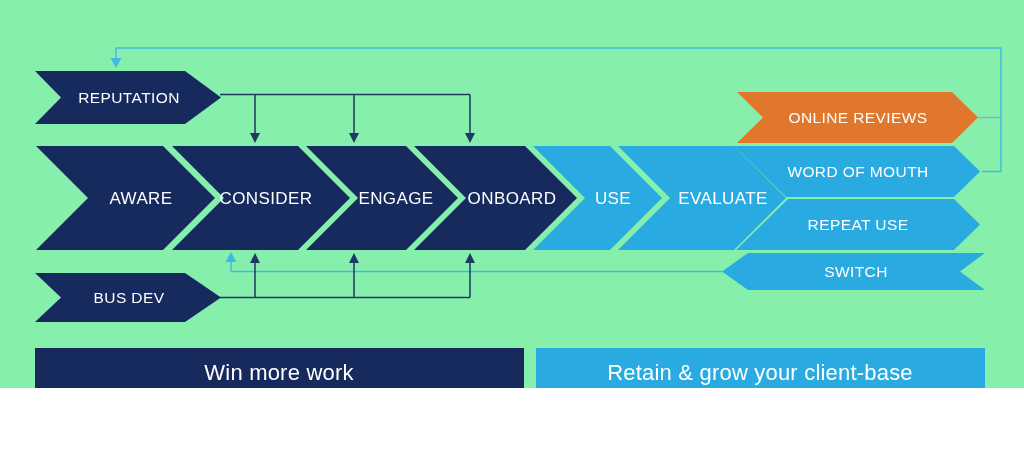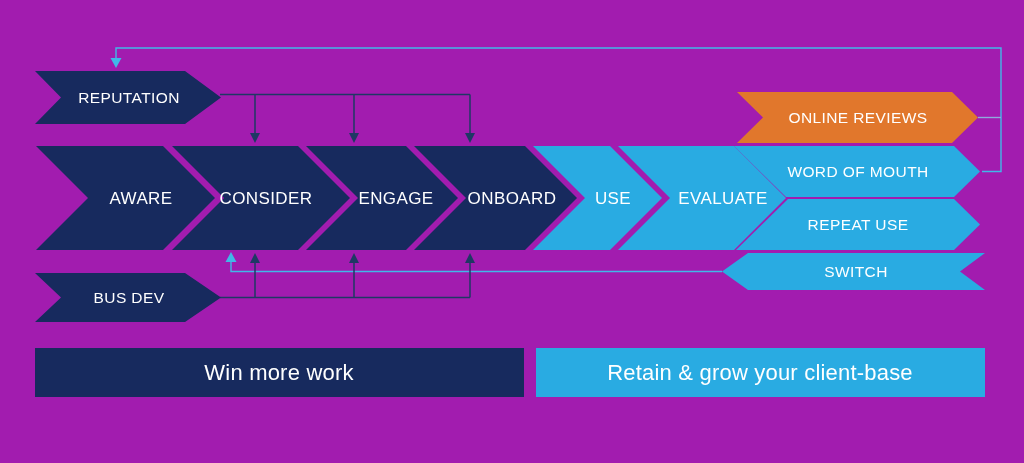--- a/index.html
+++ b/index.html
@@ -4,22 +4,22 @@
 <style>
   html, body {
     margin: 0;
     padding: 0;
     background: #ffffff;
     font-family: "Liberation Sans", sans-serif;
   }
   .canvas {
     position: relative;
     width: 1024px;
-    height: 463px;
-    background: #a21caf;
+    height: 388px;
+    background: #86efac;
     overflow: hidden;
   }
   svg text {
     fill: #ffffff;
     font-family: "Liberation Sans", sans-serif;
     letter-spacing: 0.4px;
   }
   .stage-label   { font-size: 17px; }
   .input-label   { font-size: 15.5px; }
   .outcome-label { font-size: 15.5px; }

